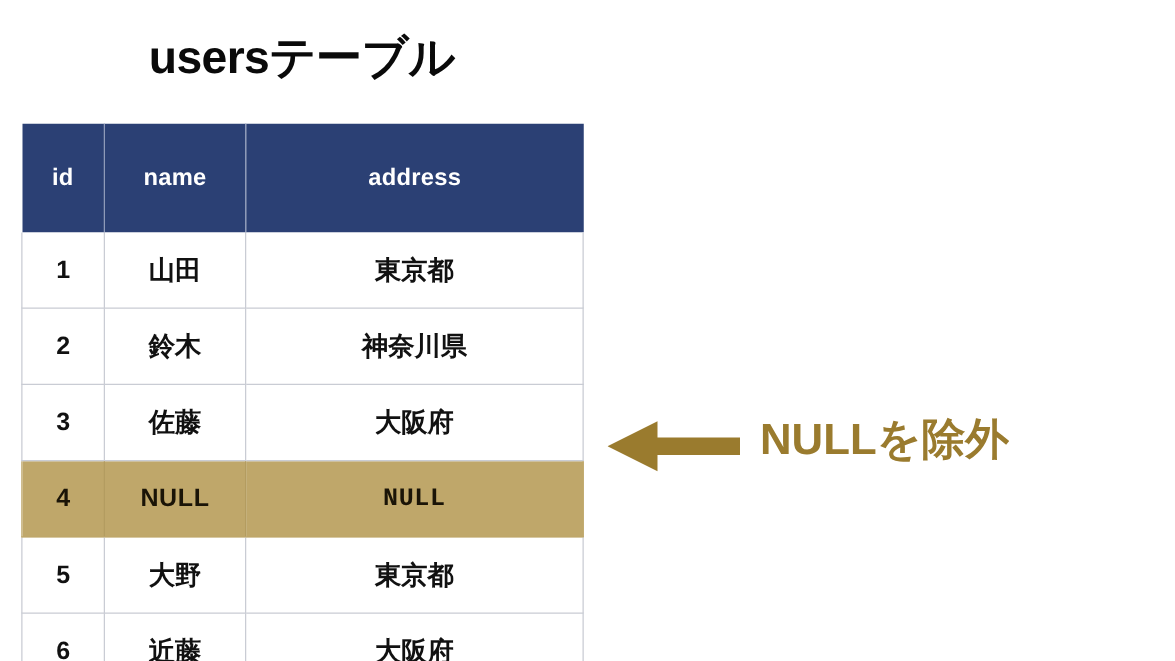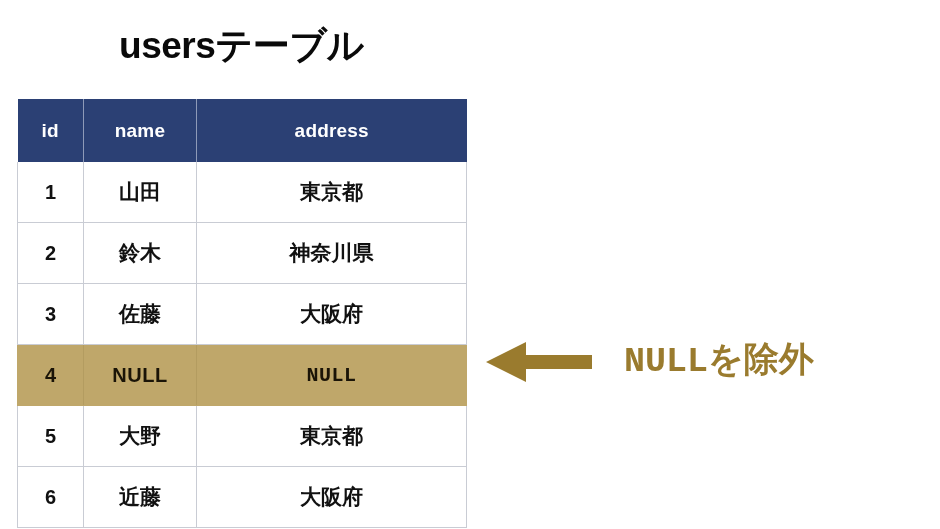--- a/index.html
+++ b/index.html
@@ -53,21 +53,21 @@
   table.users-table col.col-id      { width: 66px; }
   table.users-table col.col-name    { width: 113px; }
   table.users-table col.col-address { width: 270px; }
 
   table.users-table thead th {
     background: #2b4074;
     color: #ffffff;
     font-size: 19px;
     font-weight: bold;
     height: 55px;
-    padding: 4px;
+    padding: 16px;
     text-align: center;
     vertical-align: middle;
     border-right: 1px solid #8e9ab8;
     letter-spacing: 0.2px;
   }
   table.users-table thead th:last-child { border-right: none; }
 
   table.users-table tbody td {
     height: 60px;
     padding: 0;
@@ -107,23 +107,22 @@
     letter-spacing: 0.5px;
   }
 
   
   .annotation {
     position: absolute;
     left: 486px;
     top: 334px;
     height: 56px;
     display: flex;
-    align-items: center;
-    gap: 32px;
-    font-family: Liberation Mono, monospace;
+    align-items: flex-start;
+    gap: 16px;
   }
   .arrow-left {
     width: 106px;
     height: 46px;
     flex: 0 0 auto;
     display: block;
   }
   .annotation-label {
     font-size: 35px;
     font-weight: bold;

